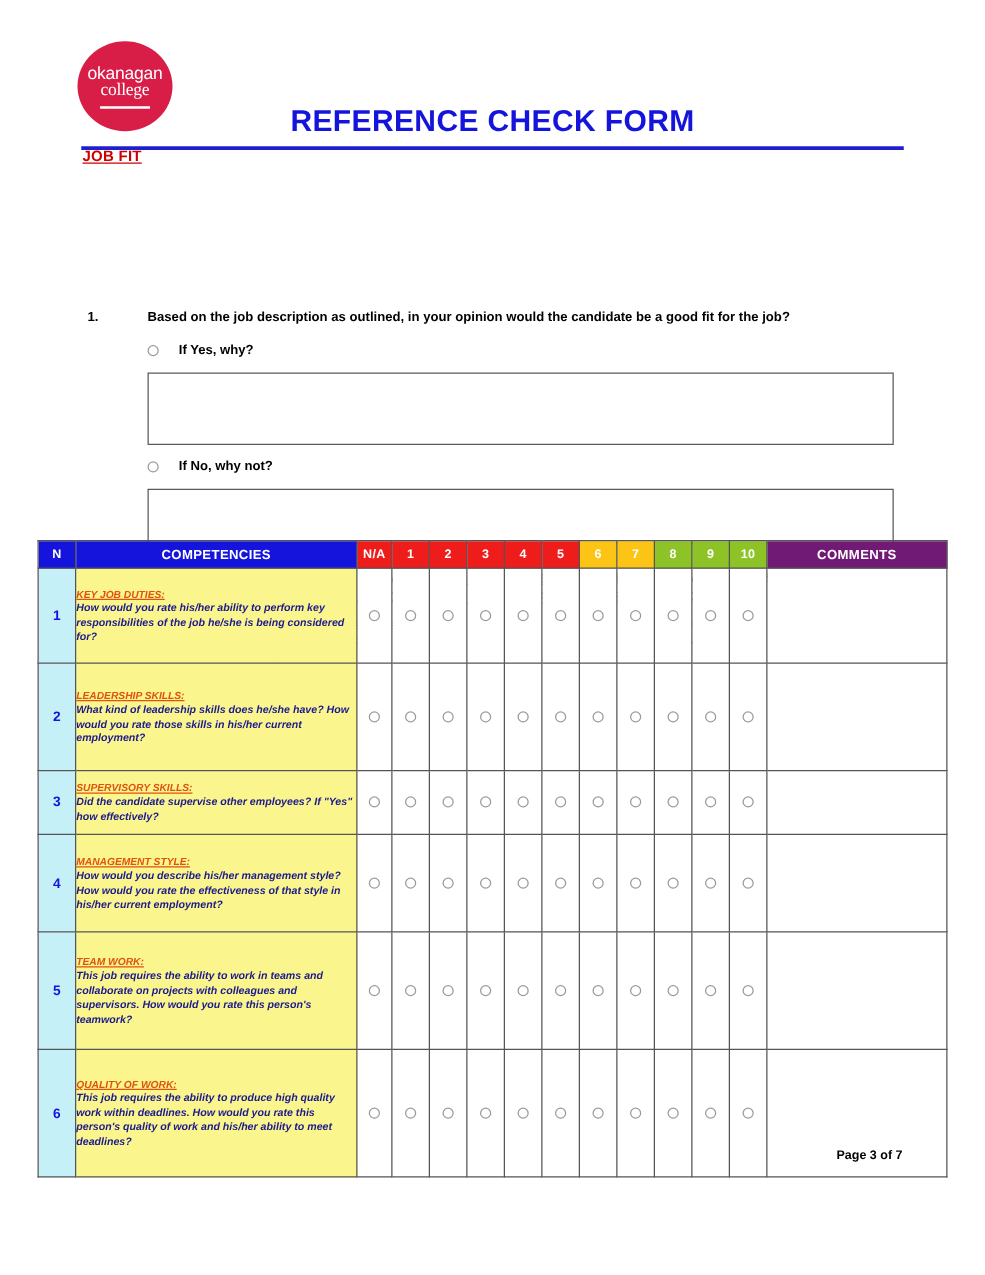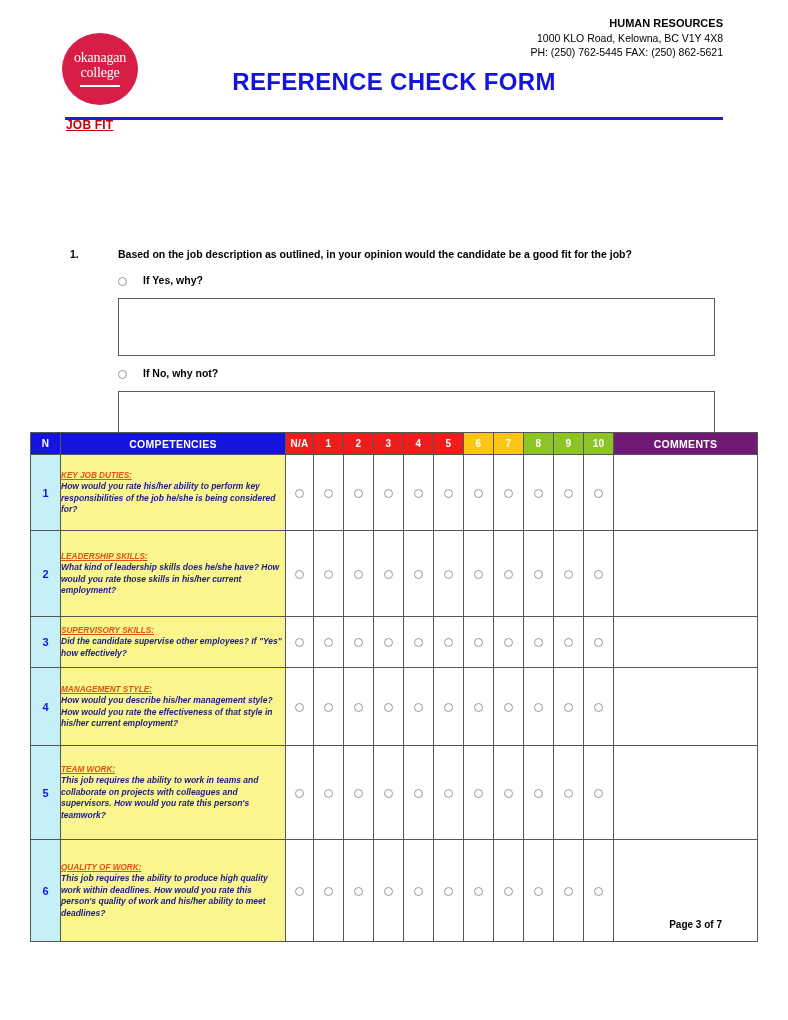--- a/index.html
+++ b/index.html
@@ -21,21 +21,21 @@
   .logo {
     position: absolute; left: 62px; top: 33px;
     width: 76px; height: 72px;
     border-radius: 50%;
     background: #d81e46;
     display: flex; flex-direction: column;
     align-items: center; justify-content: center;
     overflow: hidden;
   }
   .logo-l1 {
-    font-family: Liberation Serif, serif;
+    font-family: Liberation Sans, sans-serif;
     color: #fff; font-size: 14px; line-height: 14px;
     letter-spacing: -0.2px; white-space: nowrap;
     margin-bottom: 1px;
   }
   .logo-l2 {
     font-family: "Liberation Serif", serif;
     color: #fff; font-size: 14px; line-height: 14px;
     letter-spacing: -0.2px; white-space: nowrap;
   }
   .logo-rule {
@@ -46,21 +46,21 @@
   .hr-block {
     position: absolute; right: 65px; top: 16px;
     text-align: right;
     font-size: 10.5px;
     line-height: 14.5px;
     color: #000;
   }
   .hr-block .hr-title { font-weight: bold; font-size: 11px; }
 
   .form-title {
-    position: absolute; left: 0; right: 0; top: 68px;
+    position: absolute; left: 0; right: 0; top: 84px;
     text-align: center;
     color: #1414dc;
     font-size: 24px;
     font-weight: bold;
     letter-spacing: 0.3px;
   }
 
   .blue-rule {
     position: absolute; left: 65px; right: 65px; top: 117px;
     height: 3px; background: #1f1fd0;
@@ -189,25 +189,20 @@
 <div class="page">
 
   <div class="header">
 
     <div class="logo">
       <span class="logo-l1">okanagan</span>
       <span class="logo-l2">college</span>
       <span class="logo-rule"></span>
     </div>
 
-    <div class="hr-block">
-      <div class="hr-title">HUMAN RESOURCES</div>
-      <div>1000 KLO Road, Kelowna, BC V1Y 4X8</div>
-      <div>PH: (250) 762-5445 FAX: (250) 862-5621</div>
-    </div>
 
     <div class="form-title">REFERENCE CHECK FORM</div>
 
     <div class="blue-rule"></div>
     <div class="job-fit">JOB FIT</div>
   </div>
 
   <div class="q">
     <span class="q-num" style="top:140px;">1.</span>
     <span class="q-text" style="top:140px;">Based on the job description as outlined, in your opinion would the candidate be a good fit for the job?</span>

